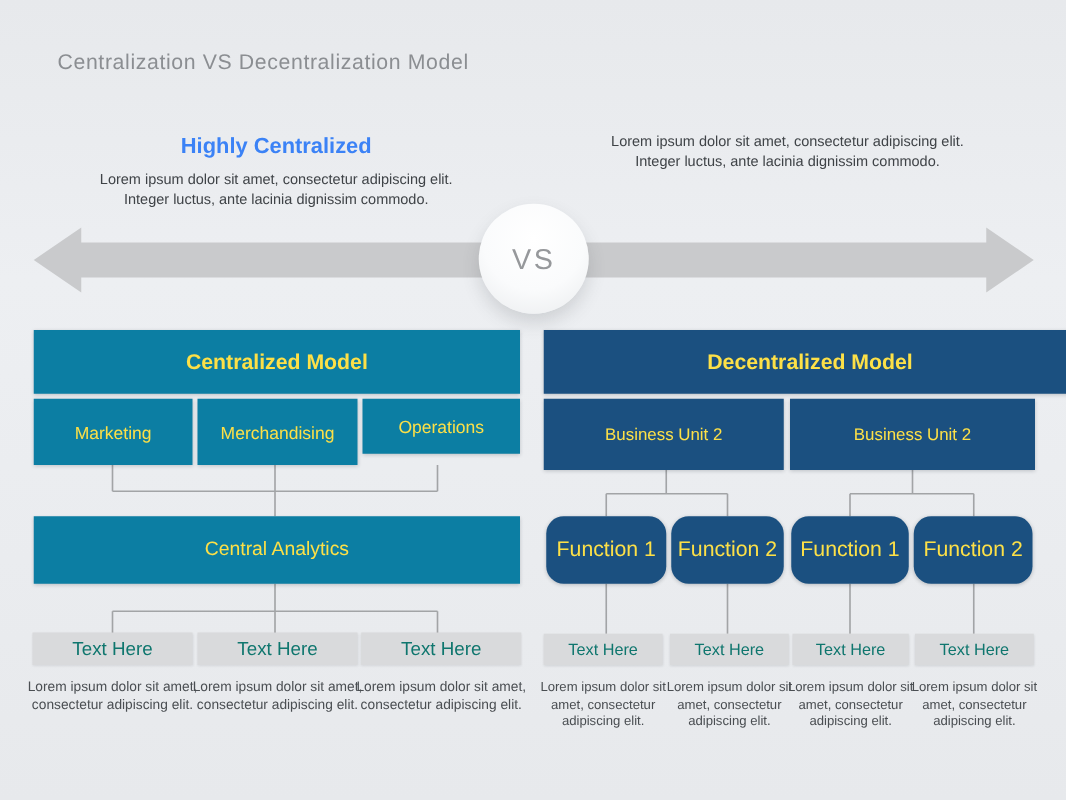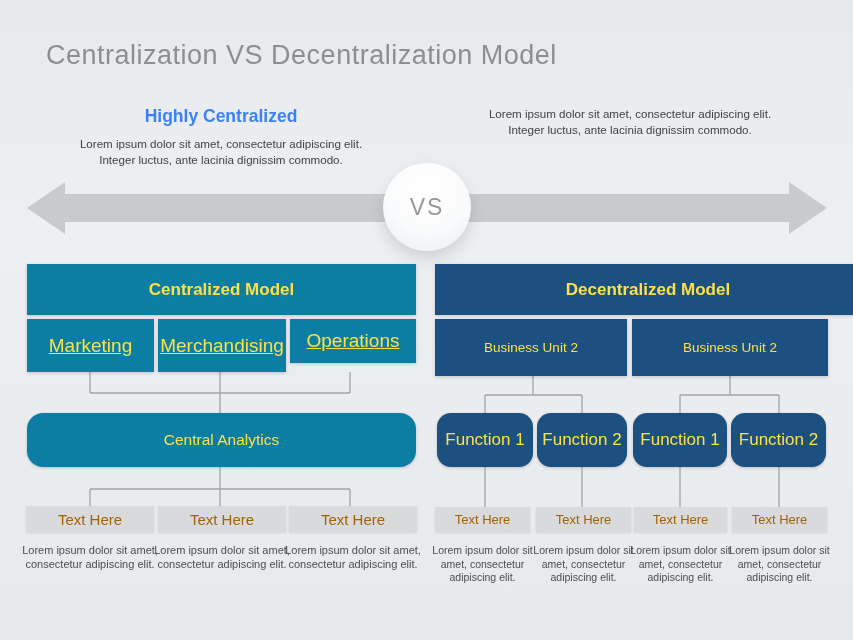--- a/index.html
+++ b/index.html
@@ -3,45 +3,45 @@
 <meta charset="utf-8">
 <style>
   html,body{margin:0;padding:0;}
   body{
     width:853px;height:640px;position:relative;overflow:hidden;
     font-family:"Liberation Sans","DejaVu Sans",sans-serif;
     background:linear-gradient(180deg,#e7e9ec 0%,#edeff2 35%,#eaecef 70%,#e7e9ec 100%);
   }
   .abs{position:absolute;}
   
-  .slide-title{left:46px;top:40px;font-size:27px;color:#8b8e92;letter-spacing:.5px;}
+  .slide-title{left:46px;top:40px;font-size:17px;color:#8b8e92;letter-spacing:.5px;}
   
   .intro{width:320px;text-align:center;}
   .intro-heading{font-size:17.5px;font-weight:bold;margin:0 0 9px 0;}
   .intro-heading.teal{color:#3b82f6;}
   .intro-heading.blue{color:#11548e;}
   .intro-desc{font-size:11.6px;line-height:16px;color:#3f4347;margin:0;}
   
   .vs-circle{
     left:383px;top:163px;width:88px;height:88px;border-radius:50%;
     background:radial-gradient(circle at 50% 32%,#ffffff 0%,#fafbfc 55%,#e9ebed 100%);
     box-shadow:0 7px 14px rgba(70,75,82,.18);
     display:flex;align-items:center;justify-content:center;
     font-size:23px;color:#96989b;letter-spacing:2px;
   }
   
   .box{display:flex;align-items:center;justify-content:center;text-align:center;color:#fde047;}
   .teal-bg{background:#0c7ea3;box-shadow:0 1px 3px rgba(30,40,50,.22);}
   .blue-bg{background:#1b5080;box-shadow:0 1px 3px rgba(30,40,50,.22);}
   .model-header{font-size:17px;font-weight:bold;}
-  .dept{font-size:19px;text-decoration:underline;}
-  .analytics{font-size:15.5px;border-radius:16px;}
+  .dept{font-size:14px;}
+  .analytics{font-size:15.5px;}
   .bu{font-size:13.5px;}
   .func{font-size:17px;border-radius:14px;}
-  .leaf{background:#d9dadc;color:#a16207;box-shadow:0 1px 2px rgba(30,40,50,.12);}
+  .leaf{background:#d9dadc;color:#0f766e;box-shadow:0 1px 2px rgba(30,40,50,.12);}
   .leaf-l{font-size:15px;}
   .leaf-r{font-size:13px;}
   .leaf-desc{font-size:11px;line-height:14px;color:#4a4e52;text-align:center;}
   .leaf-desc-r{font-size:10.5px;line-height:13.5px;}
   svg{position:absolute;left:0;top:0;}
 </style>
 </head>
 <body>
 
 <svg width="853" height="640" viewBox="0 0 853 640">

